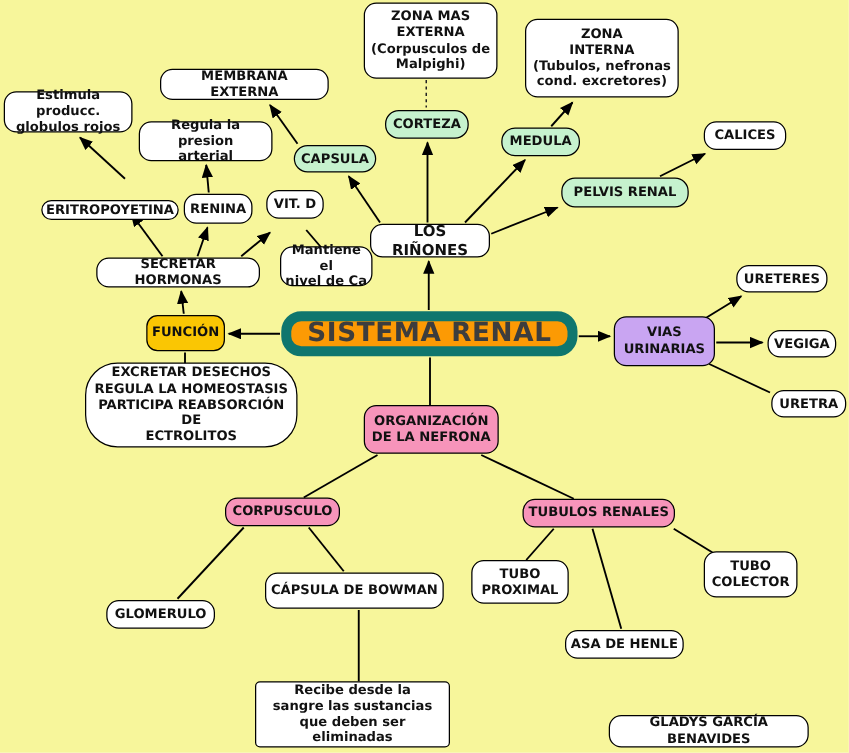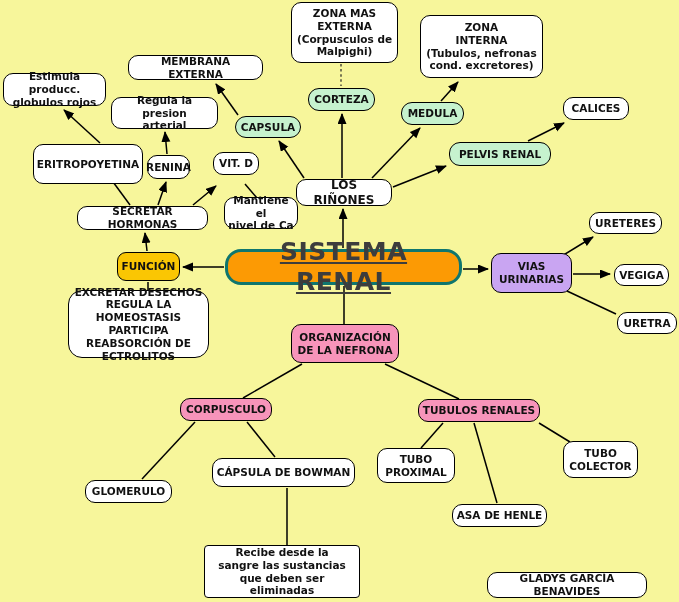--- a/index.html
+++ b/index.html
@@ -39,26 +39,25 @@
     line-height: 1.22;
     color: var(--text, #111);
     padding: 1px 3px;
   }
   .node.green  { background: var(--node-green,  #c6f2ce); border-radius: 11px; }
   .node.pink   { background: var(--node-pink,   #f794ba); }
   .node.purple { background: var(--node-purple, #c9a5f2); }
   .node.gold   { background: var(--node-gold,   #fac603); border-radius: 9px; }
   .node.orange {
     background: var(--node-orange, #fc9a04);
-    border: 3px solid #0f766e;
+    border: 8px solid #0f766e;
     border-radius: 16px;
     color: var(--title-text, #3d3d3d);
-    font-size: 25px;
+    font-size: 21px;
     letter-spacing: 0.5px;
-    text-decoration: underline;
   }
   .node.fs12 { font-size: 12px; }
 </style>
 </head>
 <body>
 
 <div id="canvas">
 
   <svg id="edges" viewBox="0 0 679 602" xmlns="http://www.w3.org/2000/svg">
     <defs>
@@ -112,35 +111,35 @@
 INTERNA
 (Tubulos, nefronas
 cond. excretores)</div>
   <div class="node green" style="left:308px;top:88px;width:67px;height:23px">CORTEZA</div>
   <div class="node green" style="left:401px;top:102px;width:63px;height:23px">MEDULA</div>
   <div class="node green" style="left:235px;top:116px;width:66px;height:22px">CAPSULA</div>
   <div class="node green" style="left:449px;top:142px;width:102px;height:24px">PELVIS RENAL</div>
   <div class="node" style="left:563px;top:97px;width:66px;height:23px">CALICES</div>
   <div class="node" style="left:111px;top:97px;width:107px;height:32px">Regula la presion
 arterial</div>
-  <div class="node" style="left:33px;top:144px;width:110px;height:40px">ERITROPOYETINA</div>
-  <div class="node" style="left:147px;top:155px;width:43px;height:24px">RENINA</div>
+  <div class="node" style="left:33px;top:160px;width:110px;height:16px">ERITROPOYETINA</div>
+  <div class="node" style="left:147px;top:155px;width:55px;height:24px">RENINA</div>
   <div class="node" style="left:213px;top:152px;width:46px;height:23px">VIT. D</div>
   <div class="node" style="left:224px;top:197px;width:74px;height:32px">Mantiene el
 nivel de Ca</div>
   <div class="node fs12" style="left:296px;top:179px;width:96px;height:27px">LOS RIÑONES</div>
   <div class="node" style="left:77px;top:206px;width:131px;height:24px">SECRETAR HORMONAS</div>
   <div class="node gold" style="left:117px;top:252px;width:63px;height:29px">FUNCIÓN</div>
   <div class="node orange" style="left:225px;top:249px;width:237px;height:36px">SISTEMA RENAL</div>
   <div class="node purple" style="left:491px;top:253px;width:81px;height:40px">VIAS
 URINARIAS</div>
   <div class="node" style="left:589px;top:212px;width:73px;height:22px">URETERES</div>
   <div class="node" style="left:614px;top:264px;width:55px;height:22px">VEGIGA</div>
   <div class="node" style="left:617px;top:312px;width:60px;height:22px">URETRA</div>
-  <div class="node" style="left:68px;top:290px;width:141px;height:68px;border-radius:14px">EXCRETAR DESECHOS
+  <div class="node" style="left:68px;top:290px;width:170px;height:68px;border-radius:26px">EXCRETAR DESECHOS
 REGULA LA HOMEOSTASIS
 PARTICIPA REABSORCIÓN DE
 ECTROLITOS</div>
   <div class="node pink" style="left:291px;top:324px;width:108px;height:39px">ORGANIZACIÓN
 DE LA NEFRONA</div>
   <div class="node pink" style="left:180px;top:398px;width:92px;height:23px">CORPUSCULO</div>
   <div class="node pink" style="left:418px;top:399px;width:122px;height:23px">TUBULOS RENALES</div>
   <div class="node" style="left:377px;top:448px;width:78px;height:35px">TUBO
 PROXIMAL</div>
   <div class="node" style="left:563px;top:441px;width:75px;height:37px">TUBO

